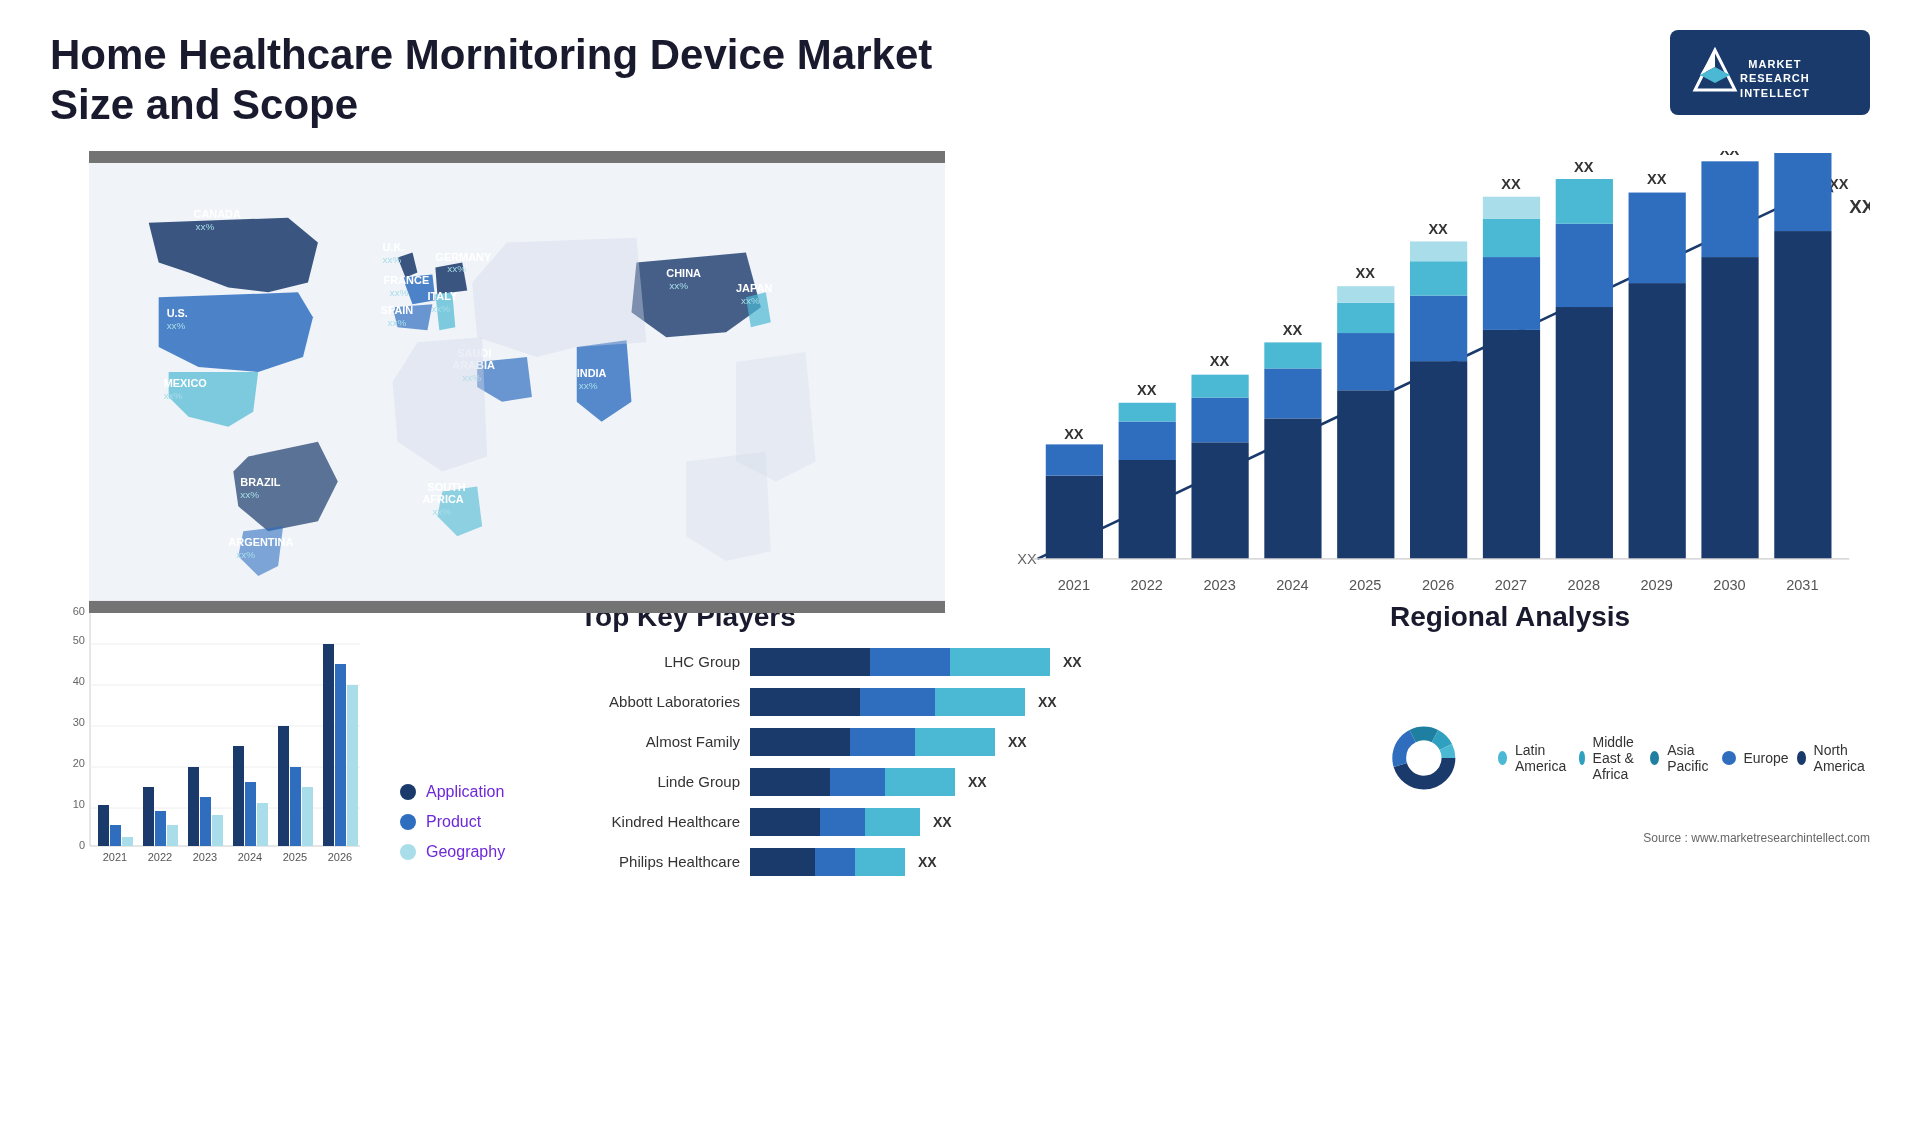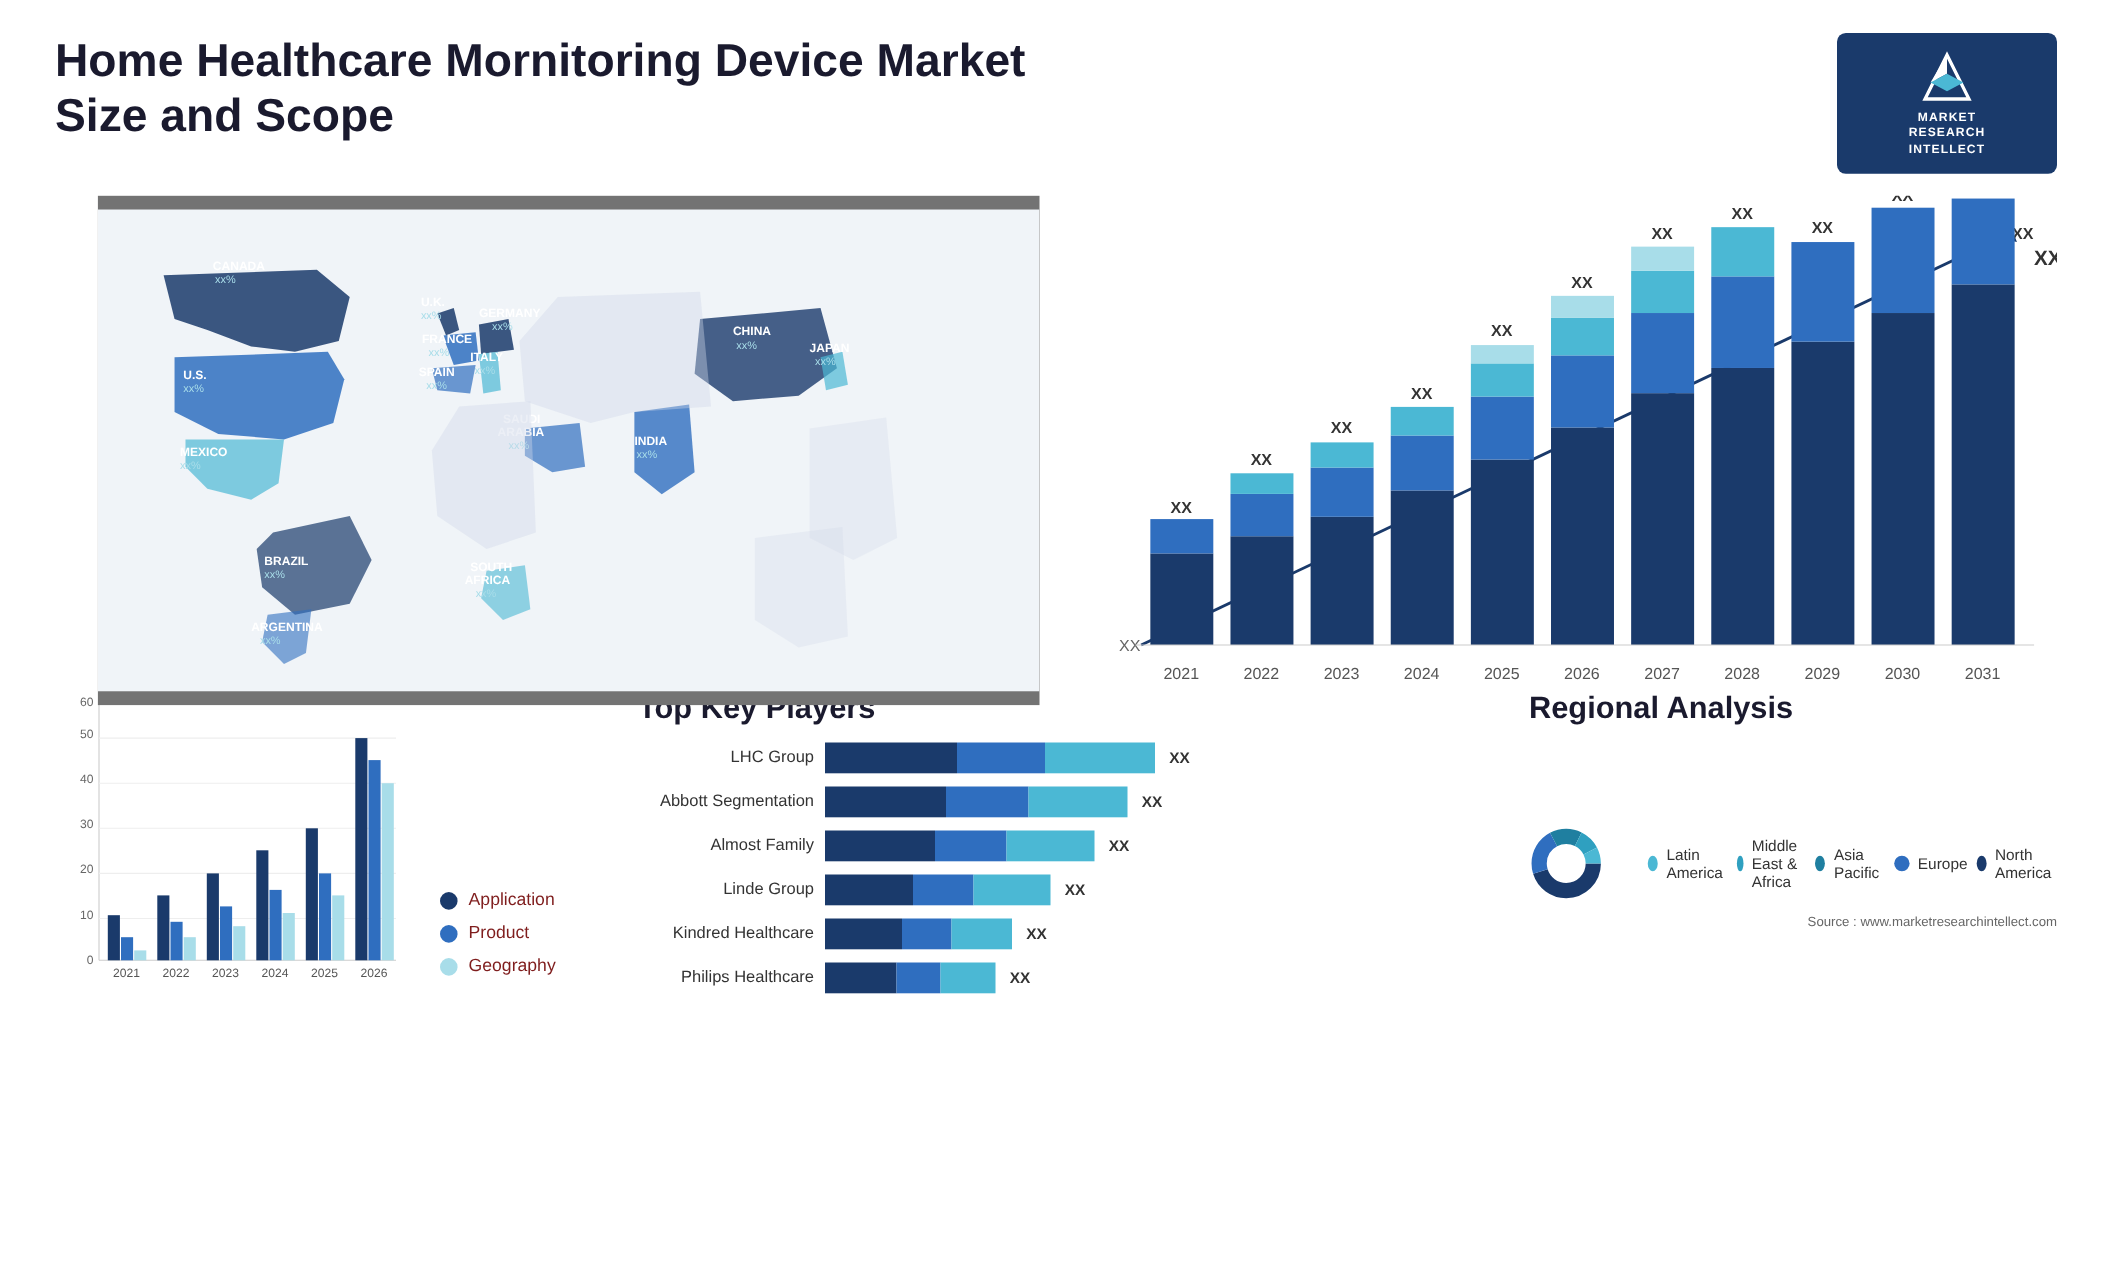--- a/index.html
+++ b/index.html
@@ -30,22 +30,22 @@
     .page-title {
       font-size: 42px;
       font-weight: 700;
       color: #1a1a2e;
       line-height: 1.2;
       max-width: 900px;
     }
 
     .logo-area {
       display: flex;
-      flex-direction: column;
-      align-items: center;
+      flex-direction: row;
+      align-items: flex-end;
       background: #1a3a6b;
       padding: 15px 20px;
       border-radius: 8px;
       min-width: 200px;
     }
 
     .logo-icon {
       width: 50px;
       height: 50px;
       margin-bottom: 5px;
@@ -96,21 +96,21 @@
       flex-direction: column;
       gap: 12px;
       padding-bottom: 20px;
     }
 
     .legend-item {
       display: flex;
       align-items: center;
       gap: 10px;
       font-size: 16px;
-      color: #7f1d1d;
+      color: #6d28d9;
     }
 
     .legend-dot {
       width: 16px;
       height: 16px;
       border-radius: 50%;
     }
 
     
     .players-container {
@@ -476,21 +476,21 @@
             <div class="player-bar">
               <div class="bar-seg1" style="width:120px;"></div>
               <div class="bar-seg2" style="width:80px;"></div>
               <div class="bar-seg3" style="width:100px;"></div>
             </div>
             <span class="player-value">XX</span>
           </div>
         </div>
 
         <div class="player-row">
-          <div class="player-name">Abbott Segmentation</div>
+          <div class="player-name">Abbott Laboratories</div>
           <div class="player-bar-container">
             <div class="player-bar">
               <div class="bar-seg1" style="width:110px;"></div>
               <div class="bar-seg2" style="width:75px;"></div>
               <div class="bar-seg3" style="width:90px;"></div>
             </div>
             <span class="player-value">XX</span>
           </div>
         </div>
 

